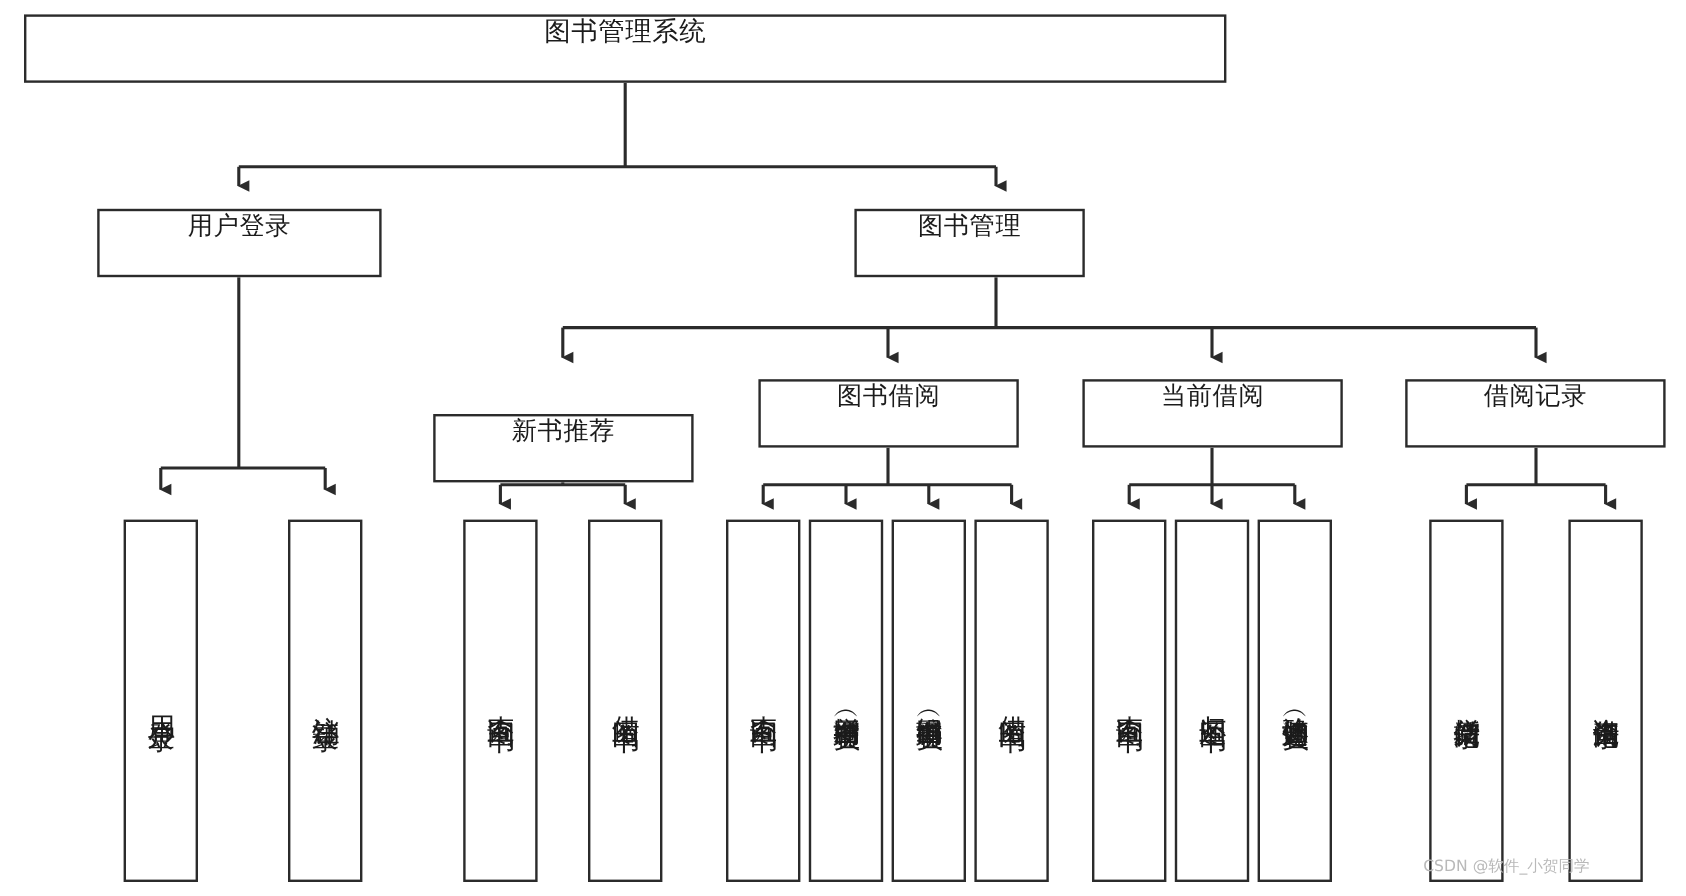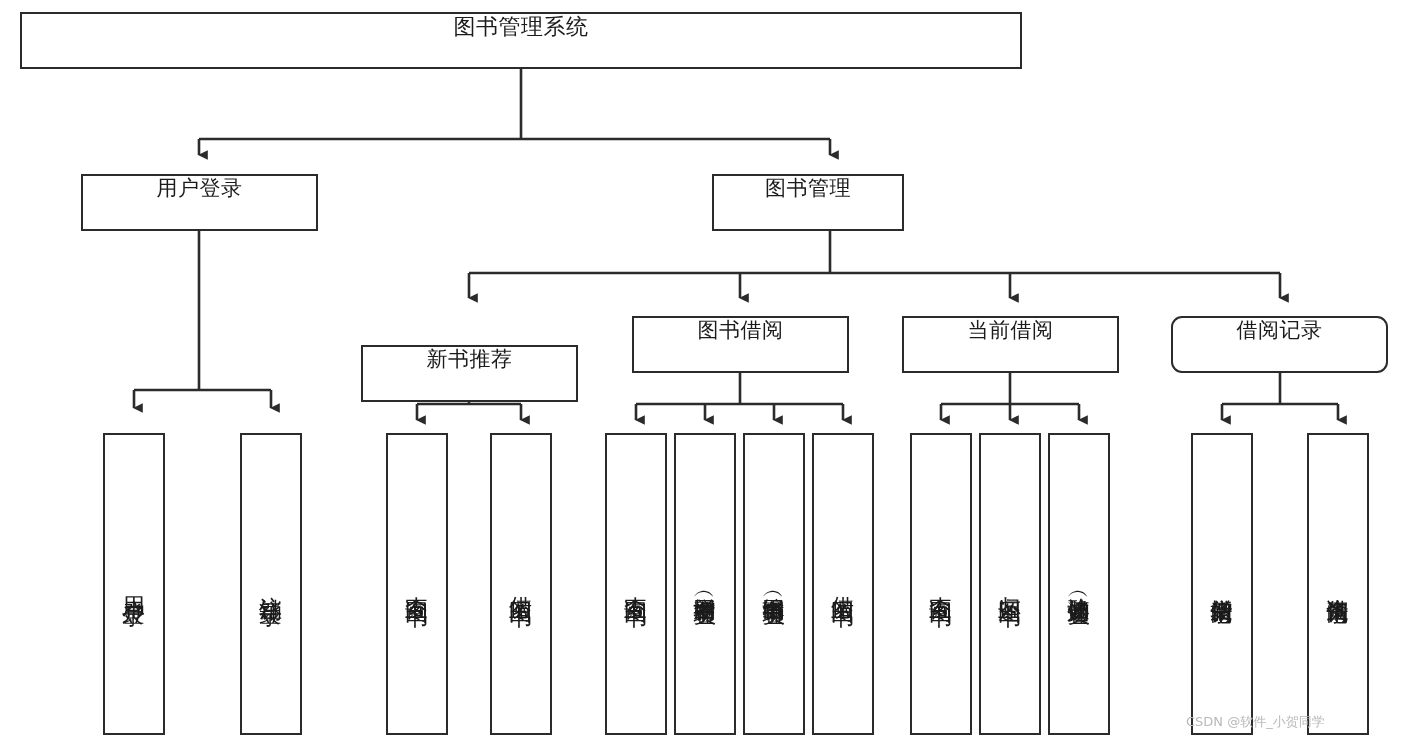--- a/index.html
+++ b/index.html
@@ -150,21 +150,21 @@
 
   <div class="node horiz" style="left:361px; top:316px; width:217px; height:57px;margin-top:29px;">
     <span class="lbl">新书推荐</span>
   </div>
   <div class="node horiz" style="left:632px; top:316px; width:217px; height:57px;">
     <span class="lbl">图书借阅</span>
   </div>
   <div class="node horiz" style="left:902px; top:316px; width:217px; height:57px;">
     <span class="lbl">当前借阅</span>
   </div>
-  <div class="node horiz" style="left:1171px; top:316px; width:217px; height:57px;border-radius:11px;">
+  <div class="node horiz" style="left:1171px; top:316px; width:217px; height:57px;">
     <span class="lbl">借阅记录</span>
   </div>
 
   <div class="node vert" style="left:103px; top:433px; width:62px; height:302px;">
     <span class="lbl">用户登录</span>
   </div>
   <div class="node vert" style="left:240px; top:433px; width:62px; height:302px;">
     <span class="lbl">注销登录</span>
   </div>
 

